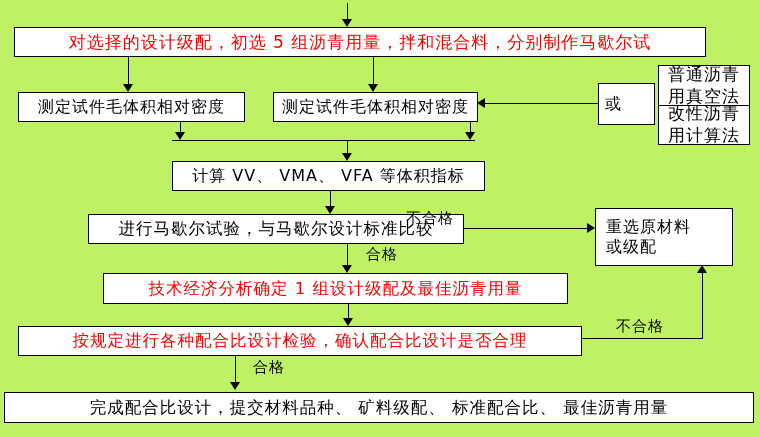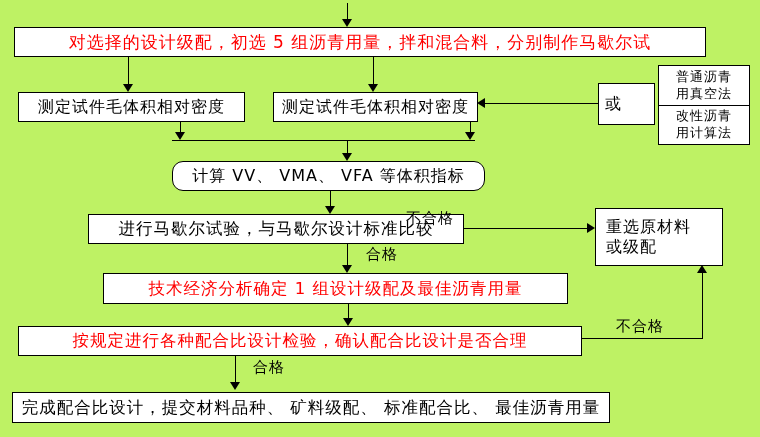--- a/index.html
+++ b/index.html
@@ -34,21 +34,21 @@
     flex-direction: column;
     justify-content: center;
     line-height: 1.25;
     white-space: normal;
   }
   .left-align {
     align-items: flex-start;
     text-align: left;
     padding-left: 10px;
   }
-  .small { font-size: 13px; }
+  .small { font-size: 17px; }
   .line {
     position: absolute;
     background: #000000;
   }
   .ah { position: absolute; width: 0; height: 0; }
   .ah-down  { border-left: 5px solid transparent; border-right: 5px solid transparent; border-top: 8px solid #000; }
   .ah-up    { border-left: 5px solid transparent; border-right: 5px solid transparent; border-bottom: 8px solid #000; }
   .ah-left  { border-top: 5px solid transparent; border-bottom: 5px solid transparent; border-right: 8px solid #000; }
   .ah-right { border-top: 5px solid transparent; border-bottom: 5px solid transparent; border-left: 8px solid #000; }
   .lbl {
@@ -91,32 +91,32 @@
   <div class="ah ah-left" style="left:477px; top:98px;"></div>
 
   <div class="line" style="left:180px; top:122px; width:1px; height:12px;"></div>
   <div class="ah ah-down" style="left:175px; top:132px;"></div>
   <div class="line" style="left:470px; top:122px; width:1px; height:12px;"></div>
   <div class="ah ah-down" style="left:465px; top:132px;"></div>
   <div class="line" style="left:172px; top:140px; width:303px; height:1px;"></div>
   <div class="line" style="left:347px; top:141px; width:1px; height:13px;"></div>
   <div class="ah ah-down" style="left:342px; top:153px;"></div>
 
-  <div class="box" style="left:172px; top:161px; width:313px; height:30px; font-size:16px;border-radius:11px;">计算 VV、 VMA、 VFA 等体积指标</div>
+  <div class="box" style="left:172px; top:161px; width:313px; height:30px; font-size:16px;">计算 VV、 VMA、 VFA 等体积指标</div>
 
   <div class="line" style="left:330px; top:191px; width:1px; height:16px;"></div>
   <div class="ah ah-down" style="left:325px; top:206px;"></div>
 
   <div class="box" style="left:88px; top:214px; width:376px; height:30px;">进行马歇尔试验，与马歇尔设计标准比较</div>
 
   <div class="lbl" style="left:406px; top:209px;">不合格</div>
   <div class="line" style="left:464px; top:228px; width:124px; height:1px;"></div>
   <div class="ah ah-right" style="left:587px; top:223px;"></div>
 
-  <div class="box two-line left-align" style="left:595px; top:208px; width:128px; height:58px; font-size:16px;">
+  <div class="box two-line left-align" style="left:595px; top:208px; width:138px; height:58px; font-size:16px;">
     <div>重选原材料</div>
     <div>或级配</div>
   </div>
 
   <div class="lbl" style="left:366px; top:245px;">合格</div>
   <div class="line" style="left:347px; top:244px; width:1px; height:22px;"></div>
   <div class="ah ah-down" style="left:342px; top:265px;"></div>
 
   <div class="box red" style="left:103px; top:273px; width:465px; height:31px;">技术经济分析确定 1 组设计级配及最佳沥青用量</div>
 
@@ -127,15 +127,15 @@
 
   <div class="lbl" style="left:616px; top:317px;">不合格</div>
   <div class="line" style="left:582px; top:338px; width:121px; height:1px;"></div>
   <div class="line" style="left:702px; top:272px; width:1px; height:67px;"></div>
   <div class="ah ah-up" style="left:697px; top:265px;"></div>
 
   <div class="lbl" style="left:253px; top:358px;">合格</div>
   <div class="line" style="left:235px; top:356px; width:1px; height:27px;"></div>
   <div class="ah ah-down" style="left:230px; top:382px;"></div>
 
-  <div class="box" style="left:12px; top:392px; width:598px; height:31px;">完成配合比设计，提交材料品种、 矿料级配、 标准配合比、 最佳沥青用量</div>
+  <div class="box" style="left:4px; top:392px; width:750px; height:31px;">完成配合比设计，提交材料品种、 矿料级配、 标准配合比、 最佳沥青用量</div>
 
 </div>
 
 </body></html>

